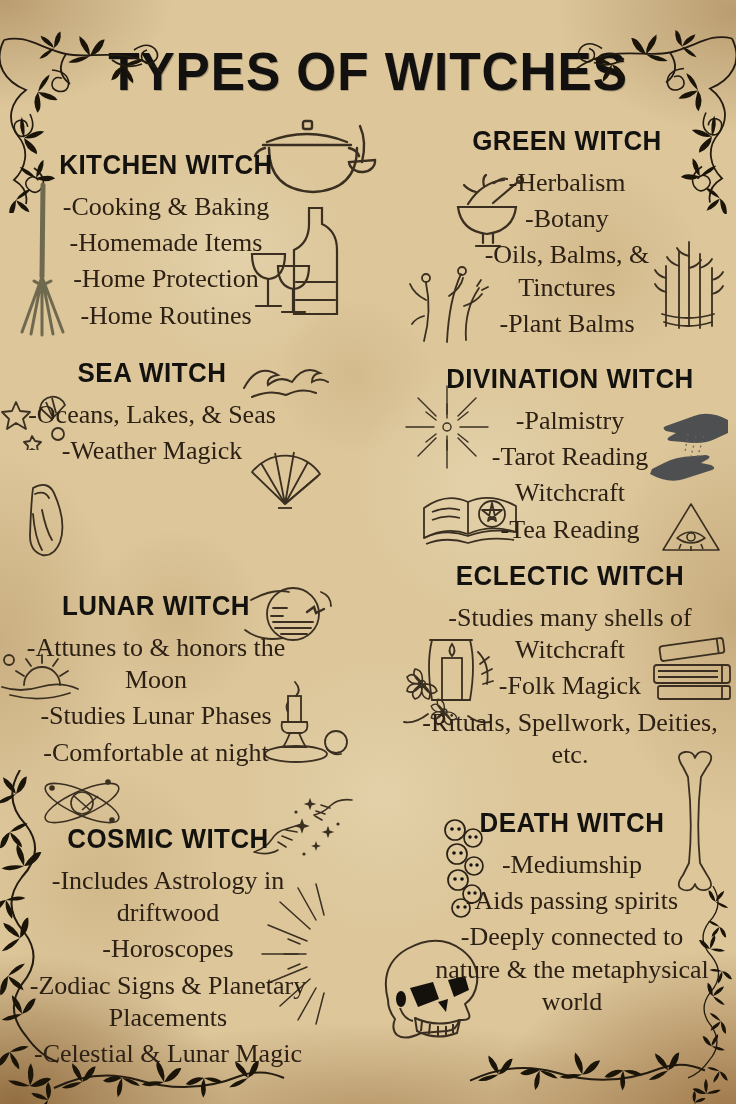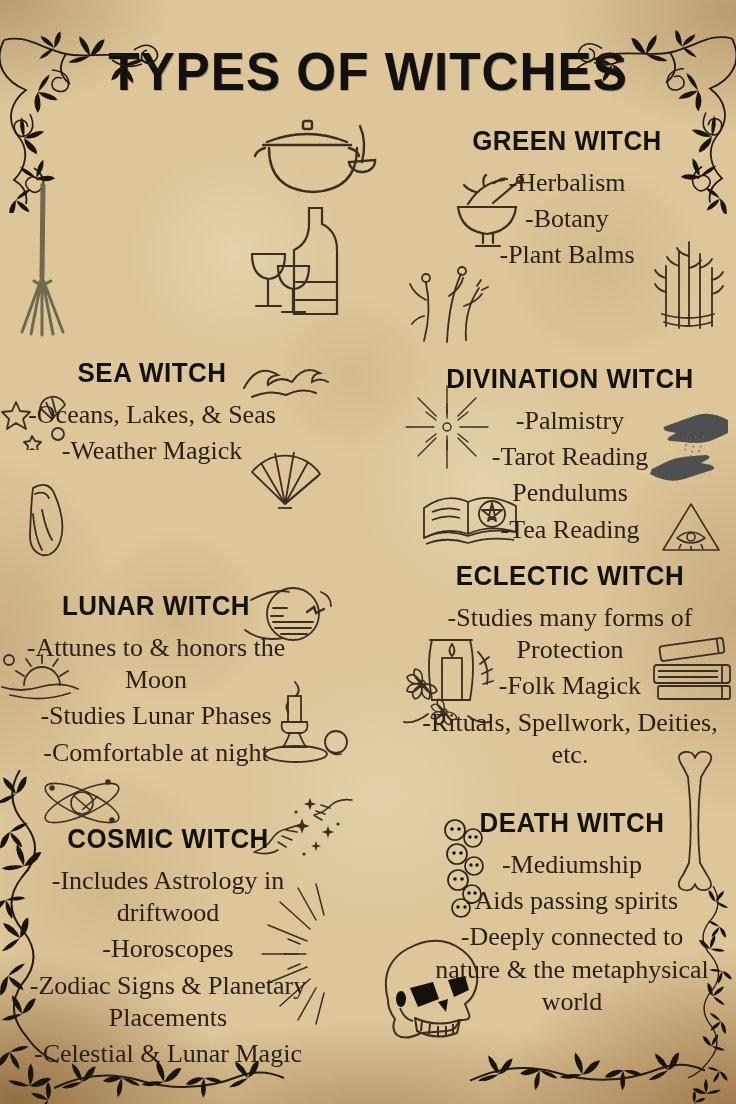--- a/index.html
+++ b/index.html
@@ -124,61 +124,71 @@
       </svg>
     </span>
   <span class="ic" style="left:468px;top:1046px;width:240px;height:50px">
     <svg viewBox="0 0 235 45">
         <use href="#bottomsprig"></use>
       </svg>
     </span>
 
   <h1 class="title">TYPES OF WITCHES</h1>
 
+  <section class="sec" style="left:16px;top:150px;width:300px">
+    <h2>KITCHEN WITCH</h2>
+    <div class="items">
+      <p>-Cooking &amp; Baking</p>
+      <p>-Homemade Items</p>
+      <p>-Home Protection</p>
+      <p>-Home Routines</p>
+    </div>
+  </section>
 
   <section class="sec" style="left:436px;top:126px;width:262px">
     <h2>GREEN WITCH</h2>
     <div class="items">
       <p>-Herbalism</p>
       <p>-Botany</p>
+      <p>-Oils, Balms, &amp; Tinctures</p>
       <p>-Plant Balms</p>
     </div>
   </section>
 
   <section class="sec" style="left:26px;top:358px;width:252px">
     <h2>SEA WITCH</h2>
     <div class="items">
       <p>-Oceans, Lakes, &amp; Seas</p>
       <p>-Weather Magick</p>
     </div>
   </section>
 
   <section class="sec" style="left:418px;top:364px;width:304px">
     <h2>DIVINATION WITCH</h2>
     <div class="items">
       <p>-Palmistry</p>
       <p>-Tarot Reading</p>
-      <p>Pendulums</p>
+      <p>Witchcraft</p>
       <p>-Tea Reading</p>
     </div>
   </section>
 
   <section class="sec" style="left:10px;top:591px;width:292px">
     <h2>LUNAR WITCH</h2>
     <div class="items">
       <p>-Attunes to &amp; honors the Moon</p>
       <p>-Studies Lunar Phases</p>
       <p>-Comfortable at night</p>
     </div>
   </section>
 
   <section class="sec" style="left:416px;top:561px;width:308px">
     <h2>ECLECTIC WITCH</h2>
     <div class="items">
-      <p>-Studies many forms of Protection</p>
+      <p>-Studies many shells of Witchcraft</p>
       <p>-Folk Magick</p>
       <p>-Rituals, Spellwork, Deities, etc.</p>
     </div>
   </section>
 
   <section class="sec" style="left:6px;top:824px;width:324px">
     <h2>COSMIC WITCH</h2>
     <div class="items">
       <p>-Includes Astrology in driftwood</p>
       <p>-Horoscopes</p>

